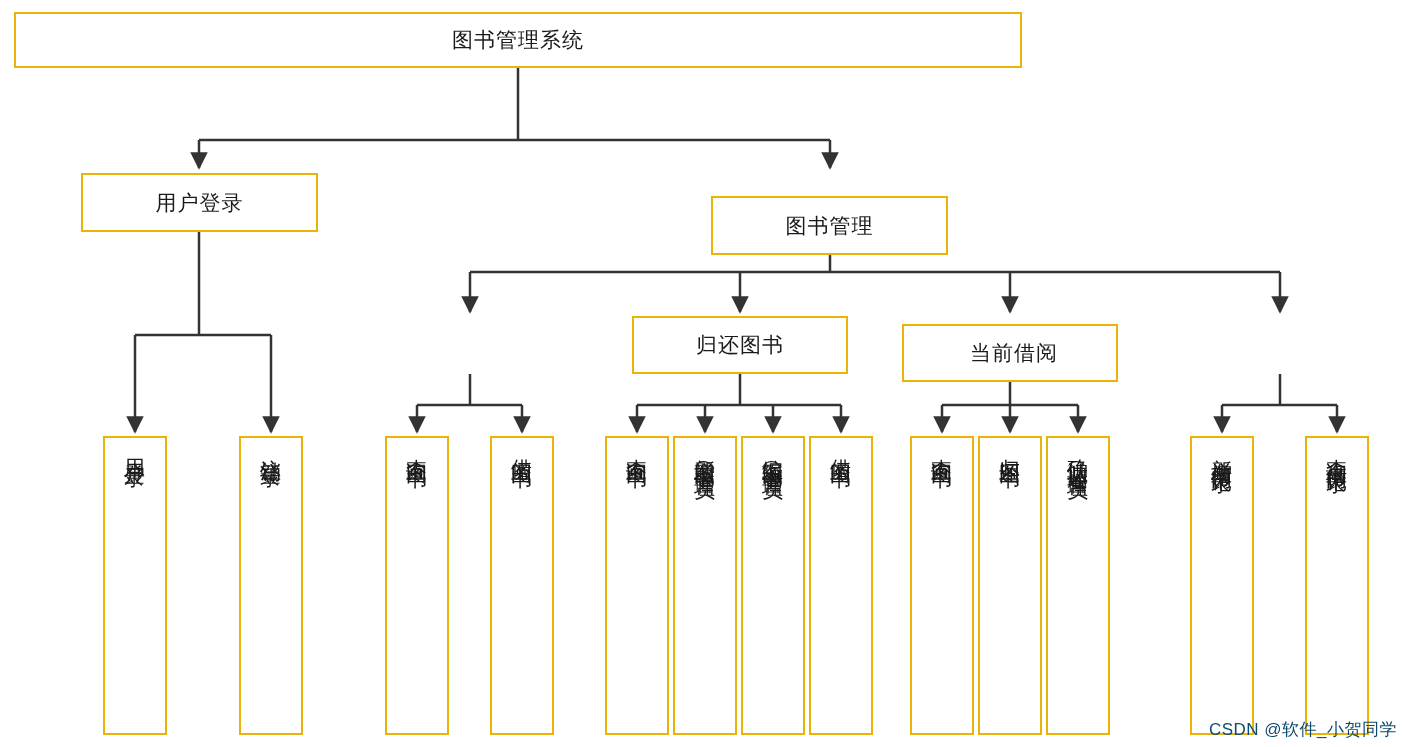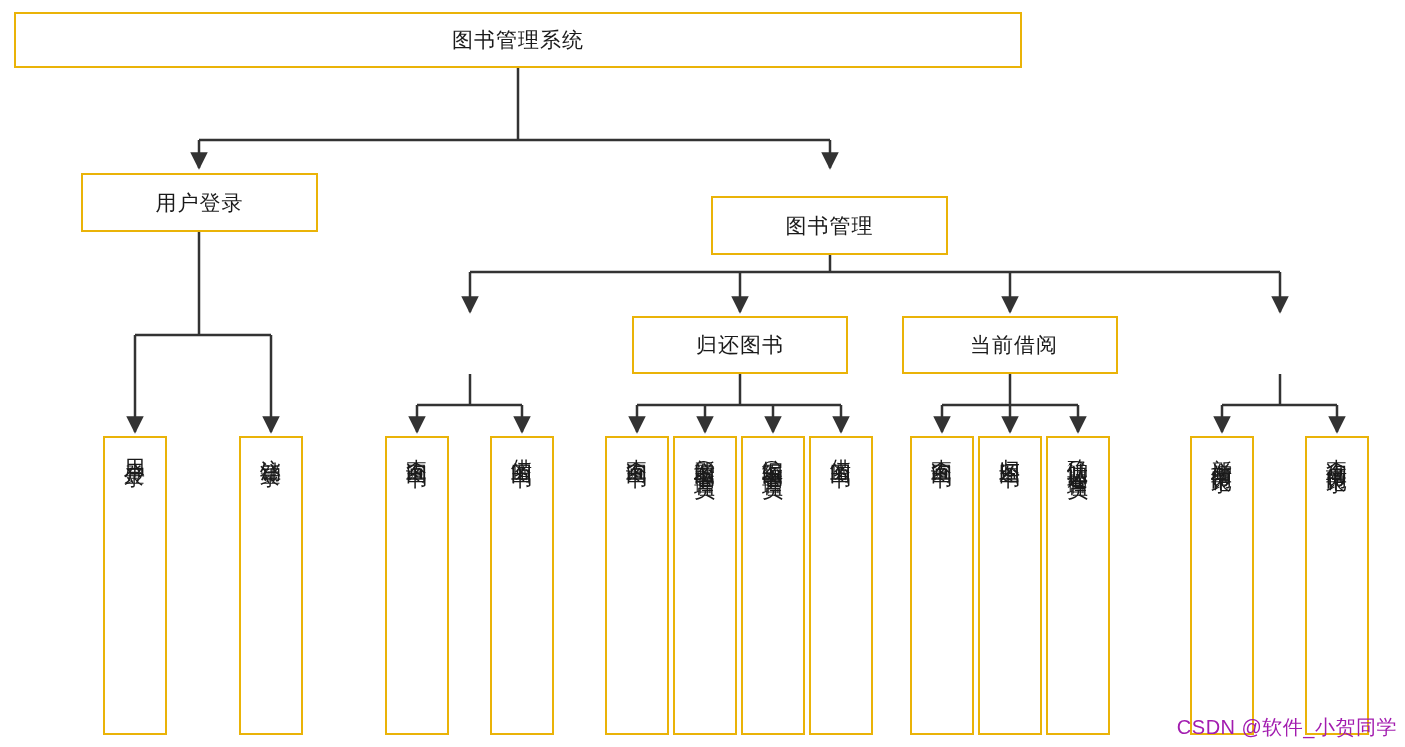--- a/index.html
+++ b/index.html
@@ -52,22 +52,22 @@
     justify-content: flex-start;
   }
   .node-v > span {
     writing-mode: vertical-rl;
     text-orientation: upright;
   }
   #watermark {
     position: absolute;
     right: 8px;
     bottom: 6px;
-    font-size: 20px;
-    color: #a21caf;
+    font-size: 17px;
+    color: #0c4a6e;
     letter-spacing: 0.5px;
     white-space: nowrap;
   }
 </style>
 </head>
 <body>
 
 <div id="canvas">
 
   <svg id="connectors" viewBox="0 0 1405 747" width="1405" height="747">
@@ -130,21 +130,21 @@
 
   <div class="node node-h" style="left:711px; top:173px; width:237px; height:59px;margin-top:23px;">
     <span>图书管理</span>
   </div>
 
 
   <div class="node node-h" style="left:632px; top:316px; width:216px; height:58px;">
     <span>归还图书</span>
   </div>
 
-  <div class="node node-h" style="left:902px; top:316px; width:216px; height:58px;padding-left:8px;">
+  <div class="node node-h" style="left:902px; top:324px; width:216px; height:58px;padding-left:8px;">
     <span>当前借阅</span>
   </div>
 
 
   <div class="node node-v" style="left:103px; top:436px; width:64px; height:299px;">
     <span>用户登录</span>
   </div>
 
   <div class="node node-v" style="left:239px; top:436px; width:64px; height:299px;">
     <span>注销登录</span>

